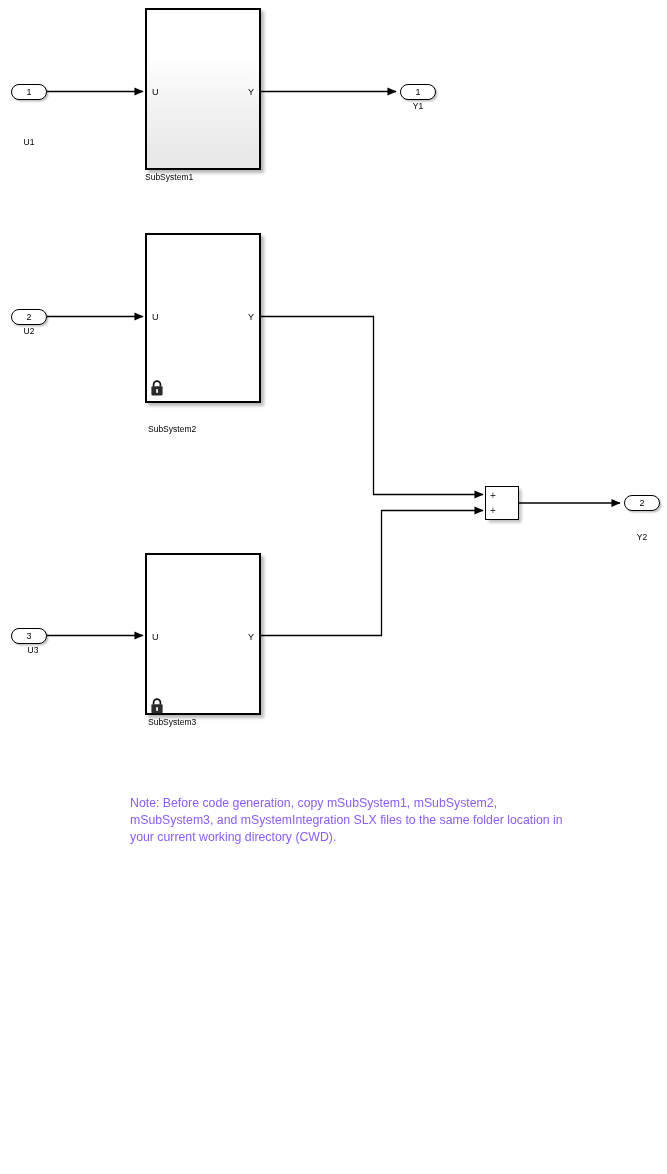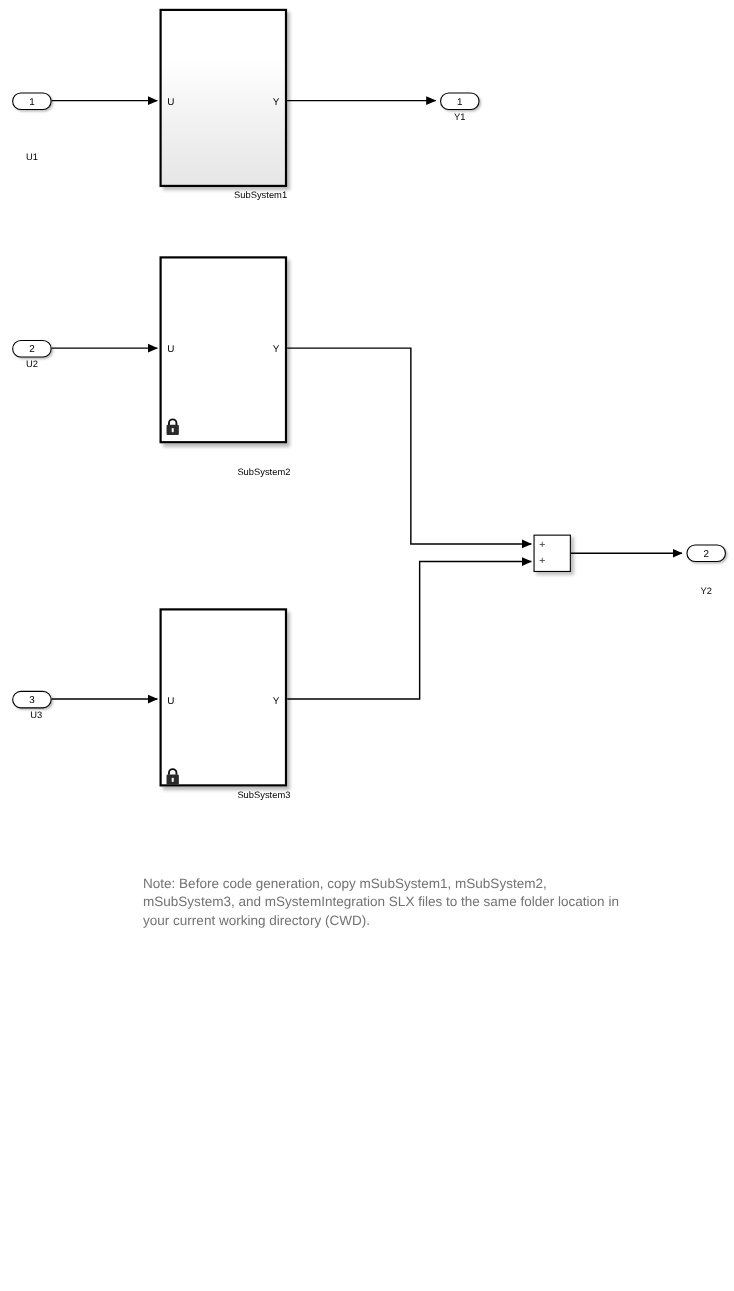--- a/index.html
+++ b/index.html
@@ -55,21 +55,21 @@
     color: #000000;
     white-space: nowrap;
   }
   .port-label.left  { left: 5px; }
   .port-label.right { right: 5px; }
 
   .block-name {
     position: absolute;
     font-size: 8.5px;
     line-height: 10px;
-    text-align: right;
+    text-align: left;
     white-space: nowrap;
     color: #000000;
   }
 
   
   .lock-badge {
     position: absolute;
     width: 14px;
     height: 16px;
     display: block;
@@ -111,21 +111,21 @@
     font-size: 10px;
     line-height: 10px;
     color: #3a3a3a;
   }
 
   
   .note {
     position: absolute;
     font-size: 12.3px;
     line-height: 17px;
-    color: #737373;
+    color: #8b5cf6;
     white-space: pre-line;
     width: 450px;
   }
 </style>
 </head>
 <body>
 
 <div id="canvas">
 
   <svg id="wires" viewBox="0 0 667 1174" width="667" height="1174">

